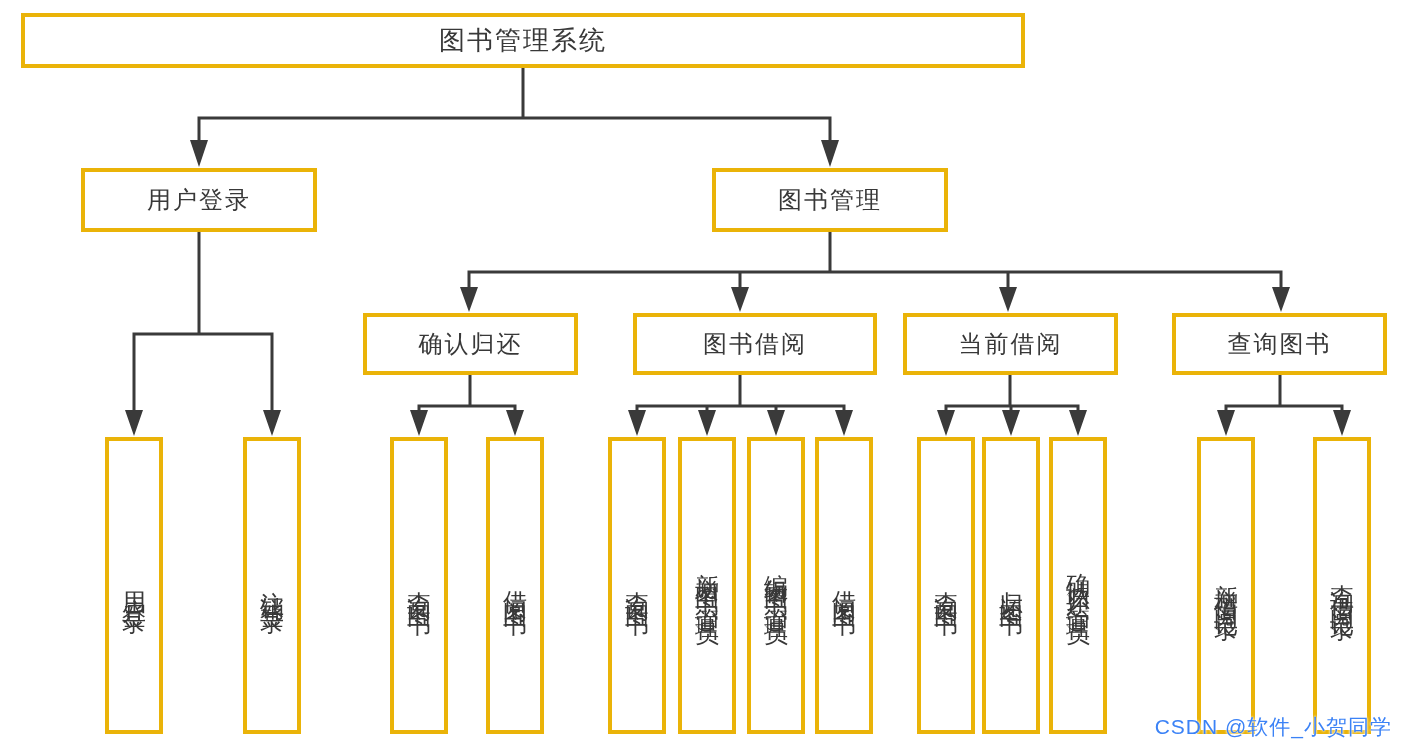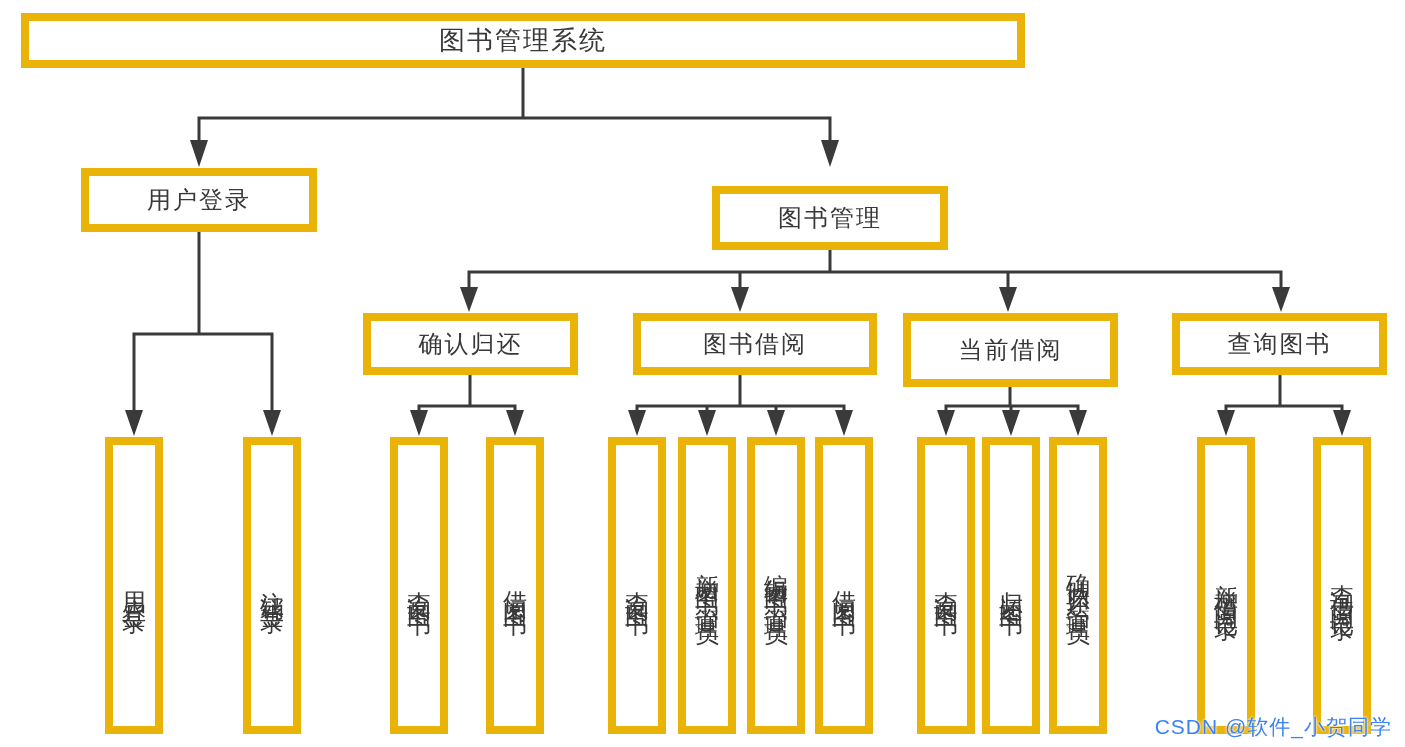--- a/index.html
+++ b/index.html
@@ -4,37 +4,37 @@
 <style>
   * { margin:0; padding:0; box-sizing:border-box; }
   html,body { background:#ffffff; }
   #stage {
     position:relative; width:1405px; height:747px; background:#ffffff;
     font-family:"Liberation Sans", sans-serif; overflow:hidden;
   }
   svg.connectors { position:absolute; left:0; top:0; z-index:1; }
   .node {
     position:absolute; z-index:2; background:#ffffff;
-    border:8px solid #eab308; color:#383838;
+    border:4px solid #eab308; color:#383838;
     display:flex; align-items:center; justify-content:center;
   }
   .h-label { font-size:24px; letter-spacing:2px; white-space:nowrap; }
   .root-label { font-size:26px; letter-spacing:2px; }
   .leaf .v-label {
     writing-mode:vertical-rl; text-orientation:mixed;
     font-size:24px; letter-spacing:7px; color:#383838; line-height:1;
     white-space:nowrap;
   }
   
   .n-root { left:21px;  top:13px;  width:1004px; height:55px; }
   .n-l2a  { left:81px;  top:168px; width:236px;  height:64px; }
-  .n-l2b  { left:712px; top:168px; width:236px;  height:64px;margin-top:18px; }
+  .n-l2b  { left:712px; top:168px; width:236px;  height:64px; }
   .n-l3a  { left:363px; top:313px; width:215px;  height:62px; }
   .n-l3b  { left:633px; top:313px; width:244px;  height:62px; }
-  .n-l3c  { left:903px; top:313px; width:215px;  height:74px; }
+  .n-l3c  { left:903px; top:313px; width:215px;  height:62px; }
   .n-l3d  { left:1172px;top:313px; width:215px;  height:62px; }
   .leaf   { top:437px; width:58px; height:297px; }
   .lf-0 { left:105px; } .lf-1 { left:243px; } .lf-2 { left:390px; }
   .lf-3 { left:486px; } .lf-4 { left:608px; } .lf-5 { left:678px; }
   .lf-6 { left:747px; } .lf-7 { left:815px; } .lf-8 { left:917px; }
   .lf-9 { left:982px; } .lf-10 { left:1049px; } .lf-11 { left:1197px; }
   .lf-12 { left:1313px; }
   .watermark {
     position:absolute; z-index:3; right:13px; bottom:6px;
     font-size:21px; color:#3b82f6; letter-spacing:1px;

